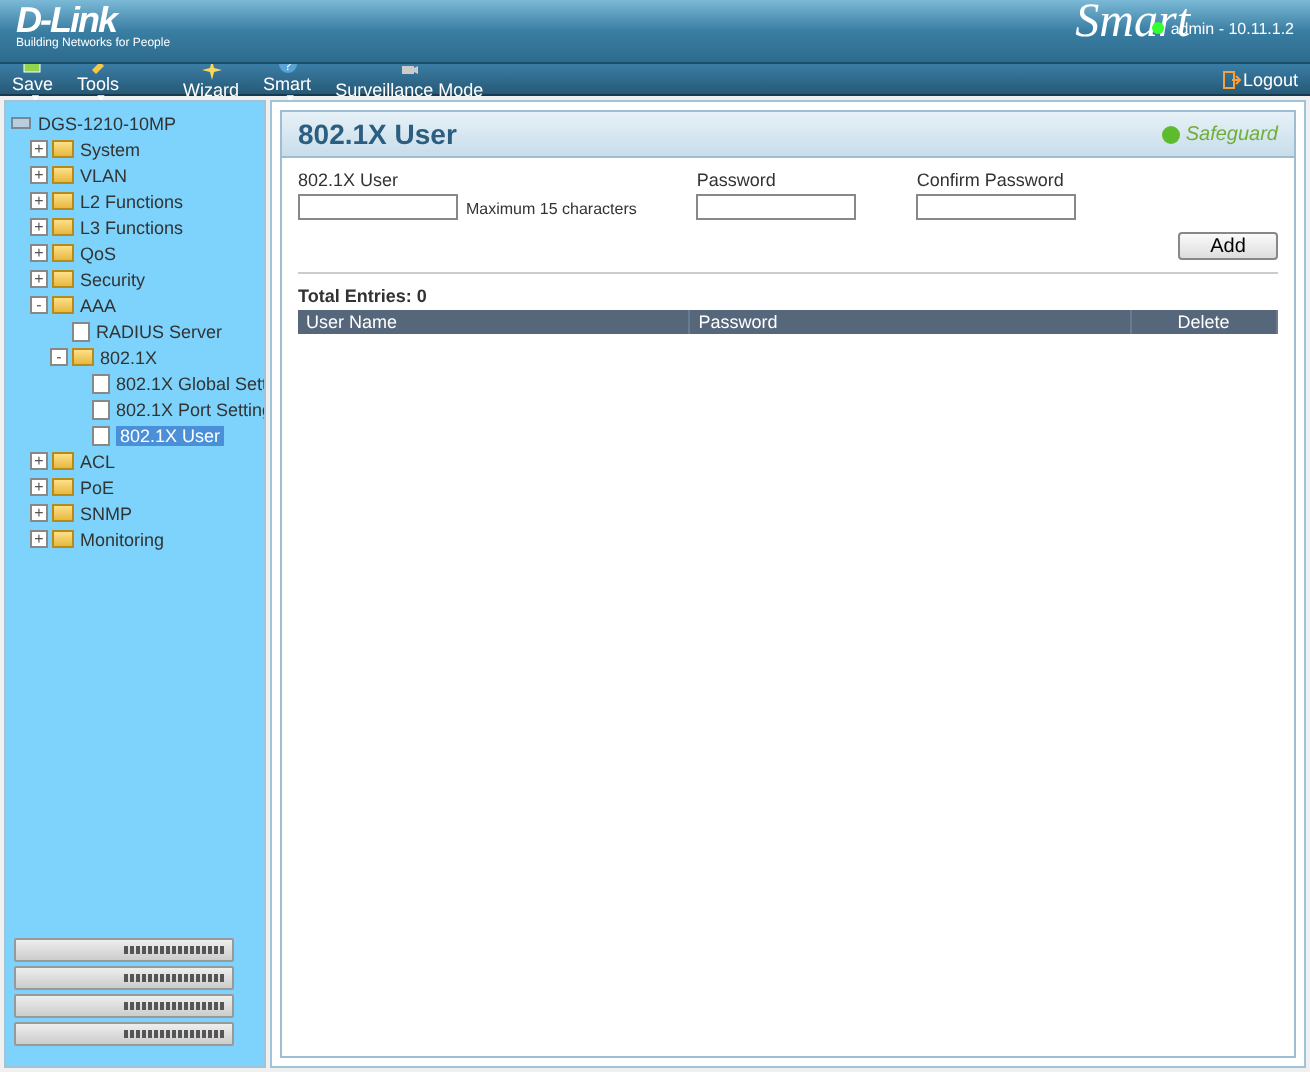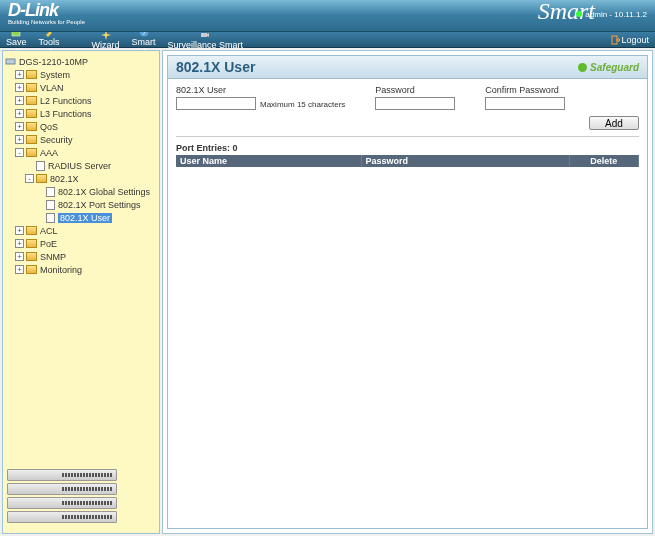--- a/index.html
+++ b/index.html
@@ -19,51 +19,51 @@
     height: 16px;
     background: linear-gradient(to bottom,#3b7da5,#265976);
     display:flex; align-items:center; color:#fff; font-size:9px;
     border-bottom:1px solid #153a50;
   }
   .toolbar .titem { display:flex; align-items:center; padding:0 6px; cursor:pointer;flex-direction:column; }
   .toolbar .arrow { margin-left:3px; font-size:6px; }
   .toolbar .spacer { flex:1; }
   .toolbar .logout { margin-right:6px; display:flex; align-items:flex-end; cursor:pointer;padding-left:44px;}
   .main { display:flex; height: calc(536px - 48px); }
-  .side { width:158px; background:#fef9c3; border:1px solid #9fc4d8; margin:2px; padding:4px 2px; overflow:hidden; position:relative;}
+  .side { width:131px; background:#7dd3fc; border:1px solid #9fc4d8; margin:2px; padding:4px 2px; overflow:hidden; position:relative;}
   .tree { font-size:9px; color:#333; }
   .tree .row { display:flex; align-items:center; height:13px; white-space:nowrap; cursor:pointer;}
   .tree .pm { width:9px;height:9px; border:1px solid #888; background:#fff; color:#555; font-size:8px; line-height:7px; text-align:center; margin-right:2px; flex-shrink:0;}
   .tree .folder { width:11px;height:9px; background:linear-gradient(#fde08a,#e7b83e); border:1px solid #b88a1a; margin-right:3px; flex-shrink:0;}
   .tree .page { width:9px;height:10px; background:#fff; border:1px solid #888; margin-right:3px; flex-shrink:0; position:relative;}
   .tree .ind { display:inline-block; flex-shrink:0;}
   .tree .sel { background:#4a90d9; color:#fff; padding:0 2px;}
   .devimg { position:absolute; bottom:4px; left:4px; width:110px; height:60px; }
   .devimg .sw { height:12px; background:linear-gradient(#eee,#ccc); border:1px solid #999; margin-bottom:2px; border-radius:1px; position:relative;}
   .devimg .sw::after{content:"";position:absolute;right:4px;top:3px;width:50px;height:4px;background:repeating-linear-gradient(90deg,#555 0 2px,transparent 2px 3px);}
   .content { flex:1; background:#fff; border:1px solid #9fc4d8; margin:2px 2px 2px 0; padding:4px; overflow:hidden;}
   .panel { border:1px solid #a0bdd0; height:100%; }
   .ptitle {
     background: linear-gradient(to bottom,#e7f1f7,#c8ddea);
     padding:3px 8px; display:flex; align-items:center; border-bottom:1px solid #a0bdd0;
   }
   .ptitle .t { color:#2c5e80; font-size:14px; font-weight:bold; }
-  .ptitle .safe { margin-left:auto; color:#6fae3a; font-size:10px; font-weight:bold; font-style:italic; display:flex; align-items:center; }
+  .ptitle .safe { margin-left:auto; color:#6fae3a; font-size:10px; font-weight:normal; font-style:italic; display:flex; align-items:center; }
   .ptitle .safe .g { width:9px;height:9px; background:#5fbb2e; border-radius:50%; margin-right:3px;}
   .pbody { padding:6px 8px; font-size:9px; color:#333; }
   .frow { display:flex; align-items:flex-start; gap:30px; }
   .fgroup { display:flex; flex-direction:column; }
   .fgroup label { font-size:9px; margin-bottom:2px; }
   .fgroup input { width:80px; height:13px; border:1px solid #888; font-size:9px; padding:0 2px;}
   .fnote { font-size:8px; margin-left:4px; align-self:flex-end; padding-bottom:1px;margin-top:12px;}
   .addrow { text-align:right; margin-top:6px; padding-bottom:6px; border-bottom:1px solid #ccc;}
   .addrow button { width:50px; height:14px; font-size:10px; background:linear-gradient(#fafafa,#ddd); border:1px solid #888; border-radius:2px; cursor:pointer;}
   .total { margin-top:6px; font-weight:bold; font-size:9px;}
   table.data { width:100%; border-collapse:collapse; margin-top:2px; font-size:9px;}
-  table.data th { background:#56667b; color:#fff; text-align:left; padding:1px 4px; font-weight:bold; border-right:1px solid #6a7a90;}
+  table.data th { background:#56667b; color:#fff; text-align:left; padding:1px 4px; font-weight:normal; border-right:1px solid #6a7a90;}
   table.data th:last-child{text-align:center;}
   svg.ic { width:10px;height:10px; }
 </style>
 </head>
 <body>
 
 <div class="header">
   <div class="logo">
     <span>D-Link</span>
     <small>Building Networks for People</small>
@@ -103,21 +103,21 @@
         <text x="5" y="8" font-size="7" text-anchor="middle" fill="#fff">?</text>
       </svg>
     <span>Smart</span>
       <span class="arrow">▼</span>
   </div>
   <div class="titem">
     <svg class="ic" viewBox="0 0 10 10">
         <rect x="1" y="3" width="6" height="4" fill="#ccc"></rect>
         <path d="M7 4 L9 3 L9 7 L7 6z" fill="#ccc"></path>
       </svg>
-    <span>Surveillance Smart</span>
+    <span>Surveillance Mode</span>
   </div>
   <div class="spacer"></div>
   <div class="logout">
     <svg class="ic" viewBox="0 0 10 10">
         <rect x="1" y="1" width="5" height="8" fill="none" stroke="#f7a13a" stroke-width="1"></rect>
         <path d="M5 5 L9 5 M7 3 L9 5 L7 7" stroke="#f7a13a" stroke-width="1" fill="none"></path>
       </svg>
     <span>Logout</span>
   </div>
 </div>
@@ -263,21 +263,21 @@
           </div>
           <div class="fgroup">
             <label>Confirm Password</label>
             <input type="password" style="">
           </div>
         </div>
         <div class="addrow">
           <button>Add</button>
         </div>
         <div class="total">
-          <span>Port Entries:</span>
+          <span>Total Entries:</span>
           <span>0</span>
         </div>
         <table class="data">
           <thead>
               <tr>
             <th style="width:40%">User Name</th>
             <th style="width:45%">Password</th>
             <th style="width:15%">Delete</th>
           </tr>
             </thead>

